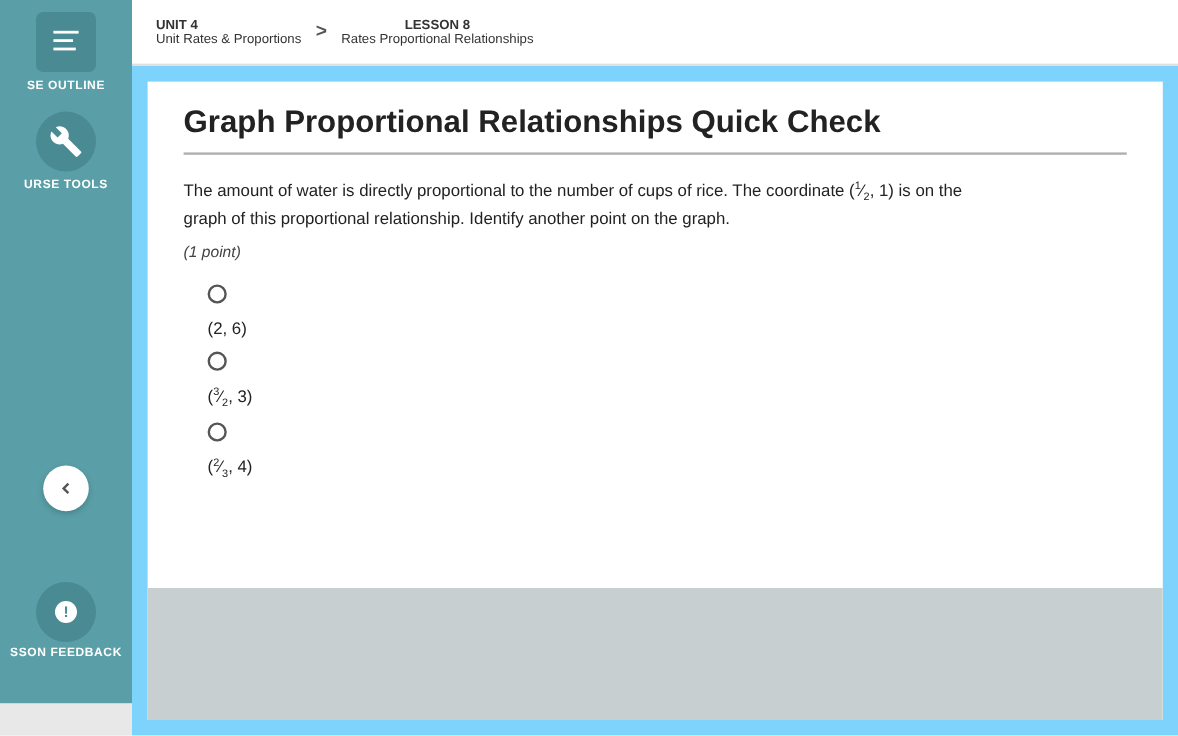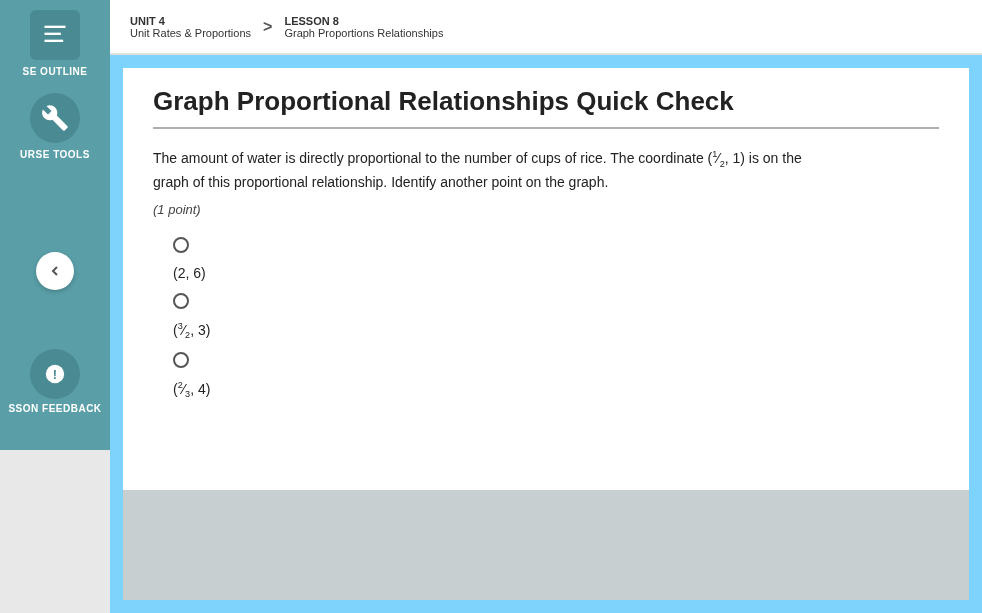--- a/index.html
+++ b/index.html
@@ -15,21 +15,21 @@
     
     .sidebar {
       width: 110px;
       min-width: 110px;
       background: #5a9fa8;
       display: flex;
       flex-direction: column;
       align-items: center;
       padding-top: 10px;
       position: relative;
-      height: 450px;
+      height: 586px;
     }
 
     .sidebar-icon-top {
       width: 50px;
       height: 50px;
       background: #4a8a92;
       border-radius: 6px;
       display: flex;
       align-items: center;
       justify-content: center;
@@ -150,20 +150,21 @@
 
     .breadcrumb-lesson {
       display: flex;
       flex-direction: column;
     }
 
     .breadcrumb-lesson-label {
       font-size: 11px;
       font-weight: bold;
       color: #333;
+      text-align: center;
     }
 
     .breadcrumb-lesson-name {
       font-size: 11px;
       color: #333;
     }
 
     
     .content-panel {
       background: white;
@@ -286,21 +287,21 @@
 <div class="main">
 
   <div class="breadcrumb-bar">
     <div class="breadcrumb-unit">
       <span class="breadcrumb-unit-label">UNIT 4</span>
       <span class="breadcrumb-unit-name">Unit Rates &amp; Proportions</span>
     </div>
     <span class="breadcrumb-chevron">&gt;</span>
     <div class="breadcrumb-lesson">
       <span class="breadcrumb-lesson-label">LESSON 8</span>
-      <span class="breadcrumb-lesson-name">Graph Proportions Relationships</span>
+      <span class="breadcrumb-lesson-name">Rates Proportional Relationships</span>
     </div>
   </div>
 
   <div class="content-panel">
     <div class="content-inner">
       <h1 class="page-title">Graph Proportional Relationships Quick Check</h1>
       <div class="title-underline"></div>
 
       <p class="question-text">
         The amount of water is directly proportional to the number of cups of rice. The coordinate

